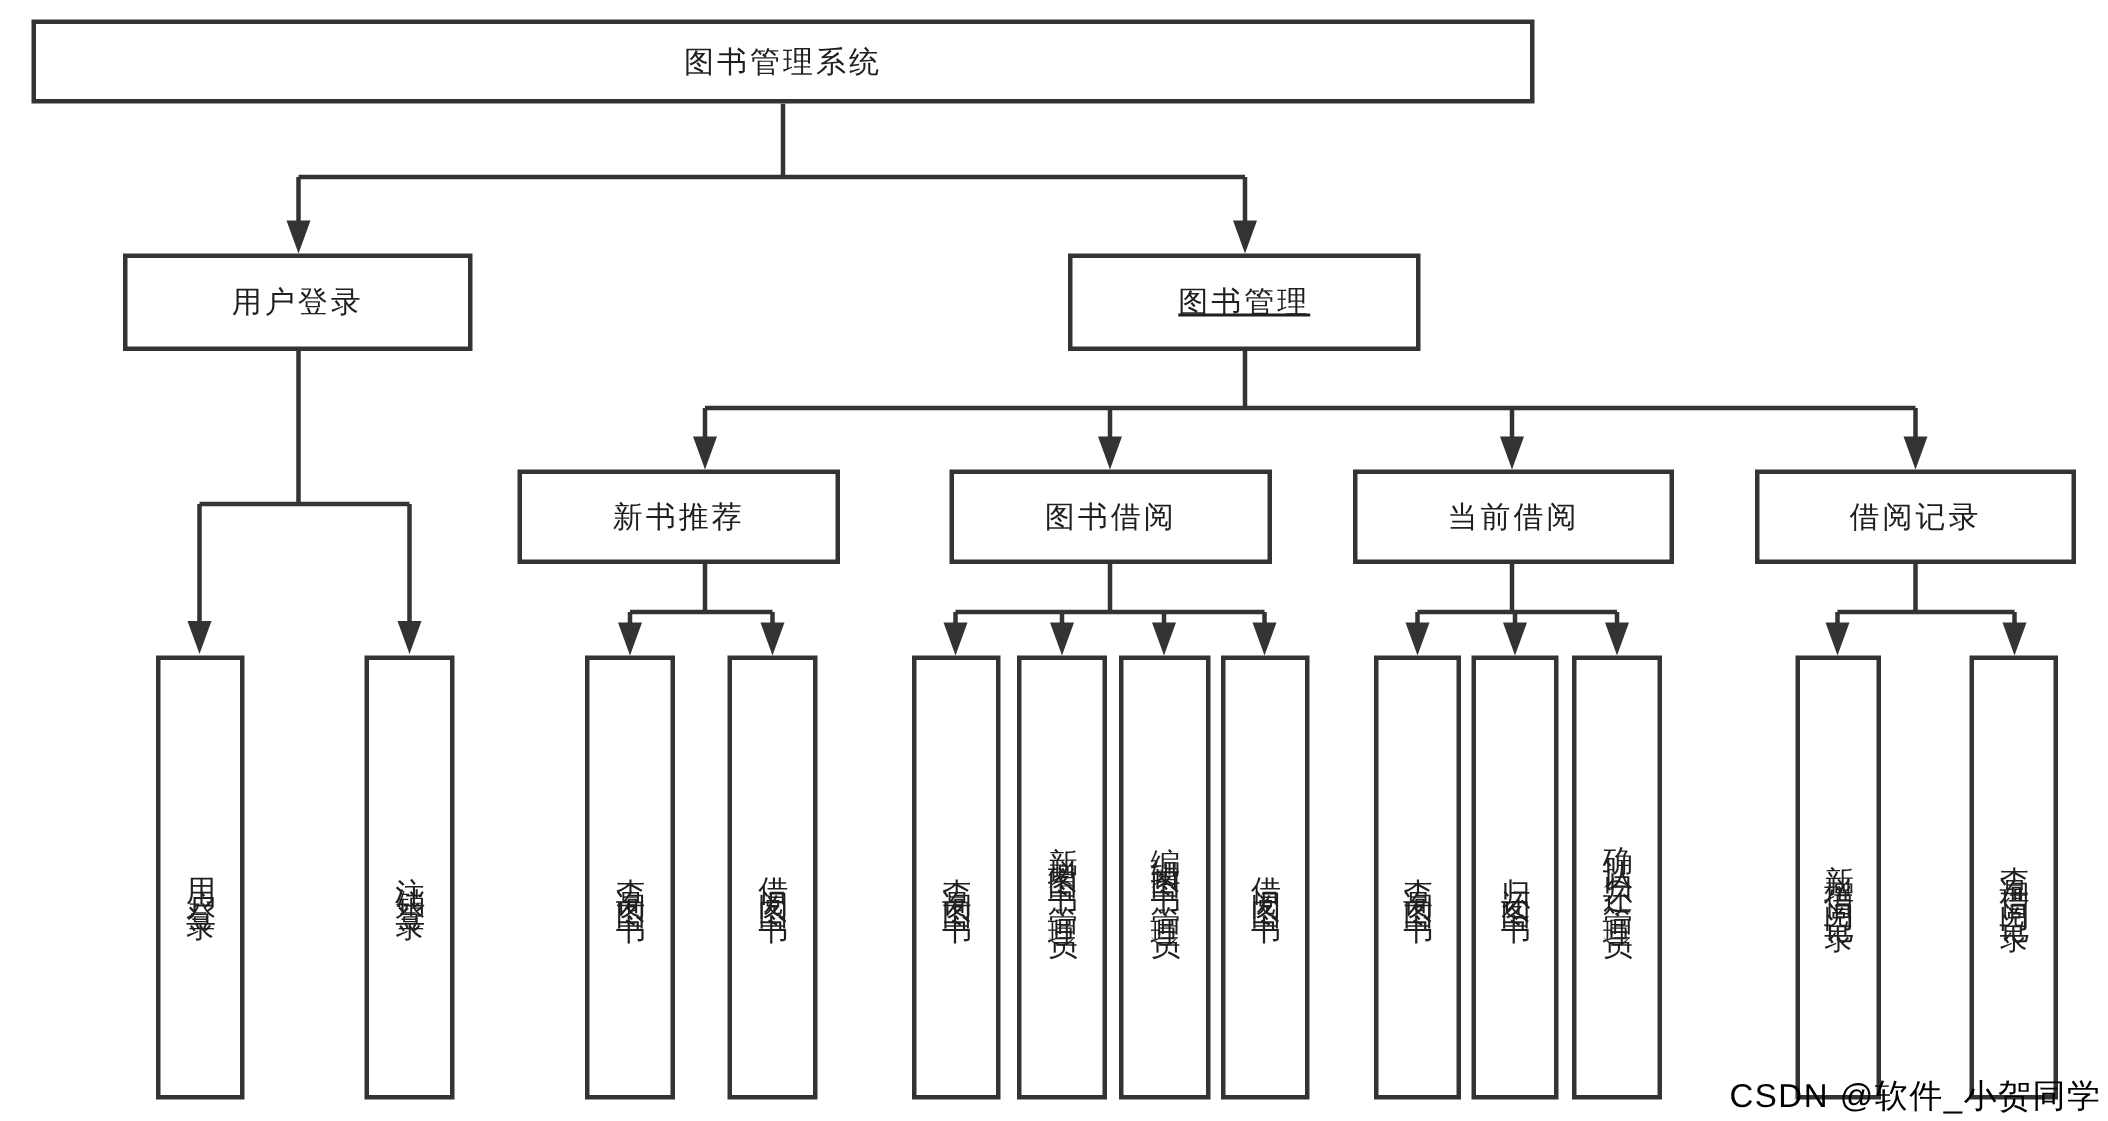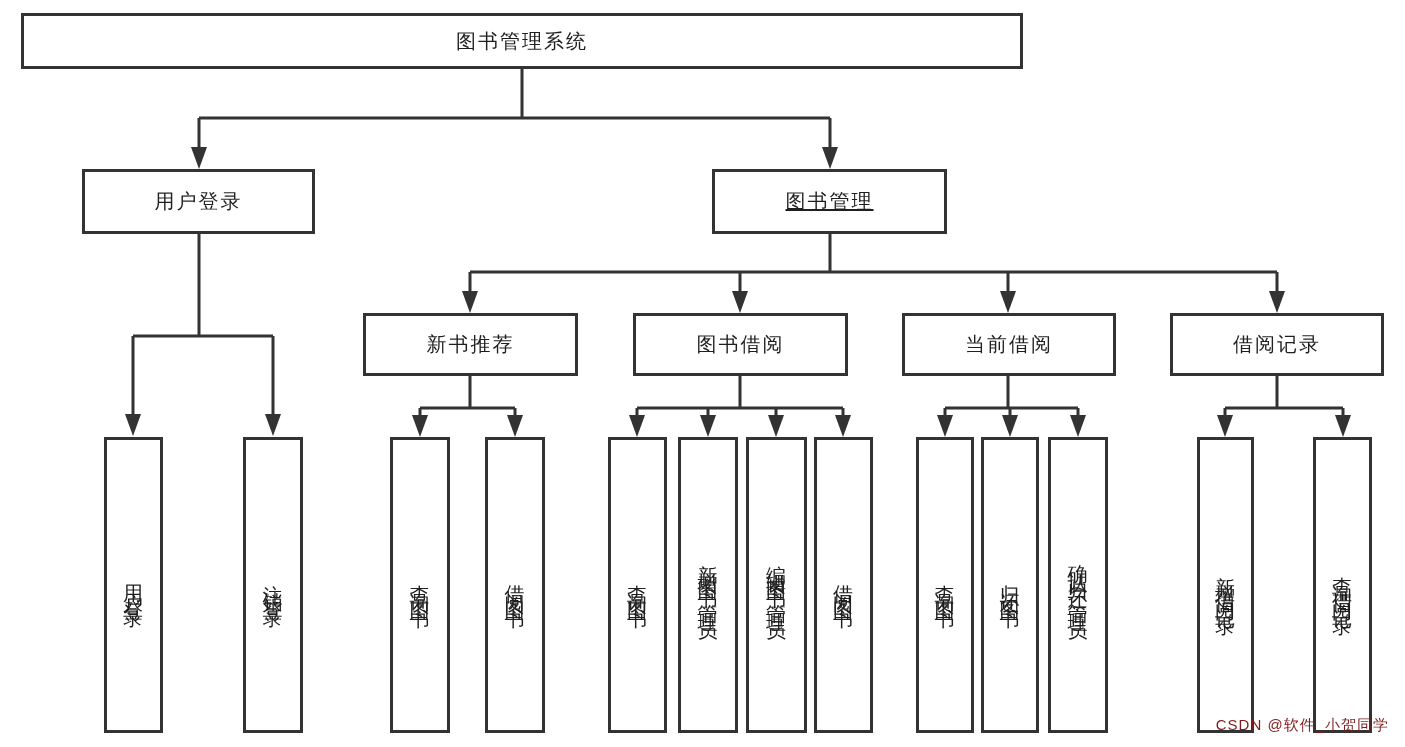--- a/index.html
+++ b/index.html
@@ -26,23 +26,23 @@
   .h-node{font-size:20px;letter-spacing:2px;white-space:nowrap;}
   .v-node span{
     writing-mode:vertical-rl;
     text-orientation:mixed;
     font-size:20px;
     letter-spacing:8px;
     line-height:1;
   }
   .watermark{
     position:absolute;
-    top:716px;right:16px;
-    font-size:15px;
-    color:#7f1d1d;
+    top:716px;right:4px;
+    font-size:22px;
+    color:#000000;
     letter-spacing:1px;
     z-index:2;
     white-space:nowrap;
   }
 </style>
 </head>
 <body>
 
 <div class="canvas">
 
@@ -90,21 +90,21 @@
     <span>图书管理系统</span>
   </div>
 
   <div class="node h-node" style="left:82px;top:169px;width:233px;height:65px;">
     <span>用户登录</span>
   </div>
   <div class="node h-node" style="left:712px;top:169px;width:235px;height:65px;text-decoration:underline;">
     <span>图书管理</span>
   </div>
 
-  <div class="node h-node" style="left:363px;top:313px;width:215px;height:63px;">
+  <div class="node h-node" style="left:345px;top:313px;width:215px;height:63px;">
     <span>新书推荐</span>
   </div>
   <div class="node h-node" style="left:633px;top:313px;width:215px;height:63px;">
     <span>图书借阅</span>
   </div>
   <div class="node h-node" style="left:902px;top:313px;width:214px;height:63px;">
     <span>当前借阅</span>
   </div>
   <div class="node h-node" style="left:1170px;top:313px;width:214px;height:63px;">
     <span>借阅记录</span>

